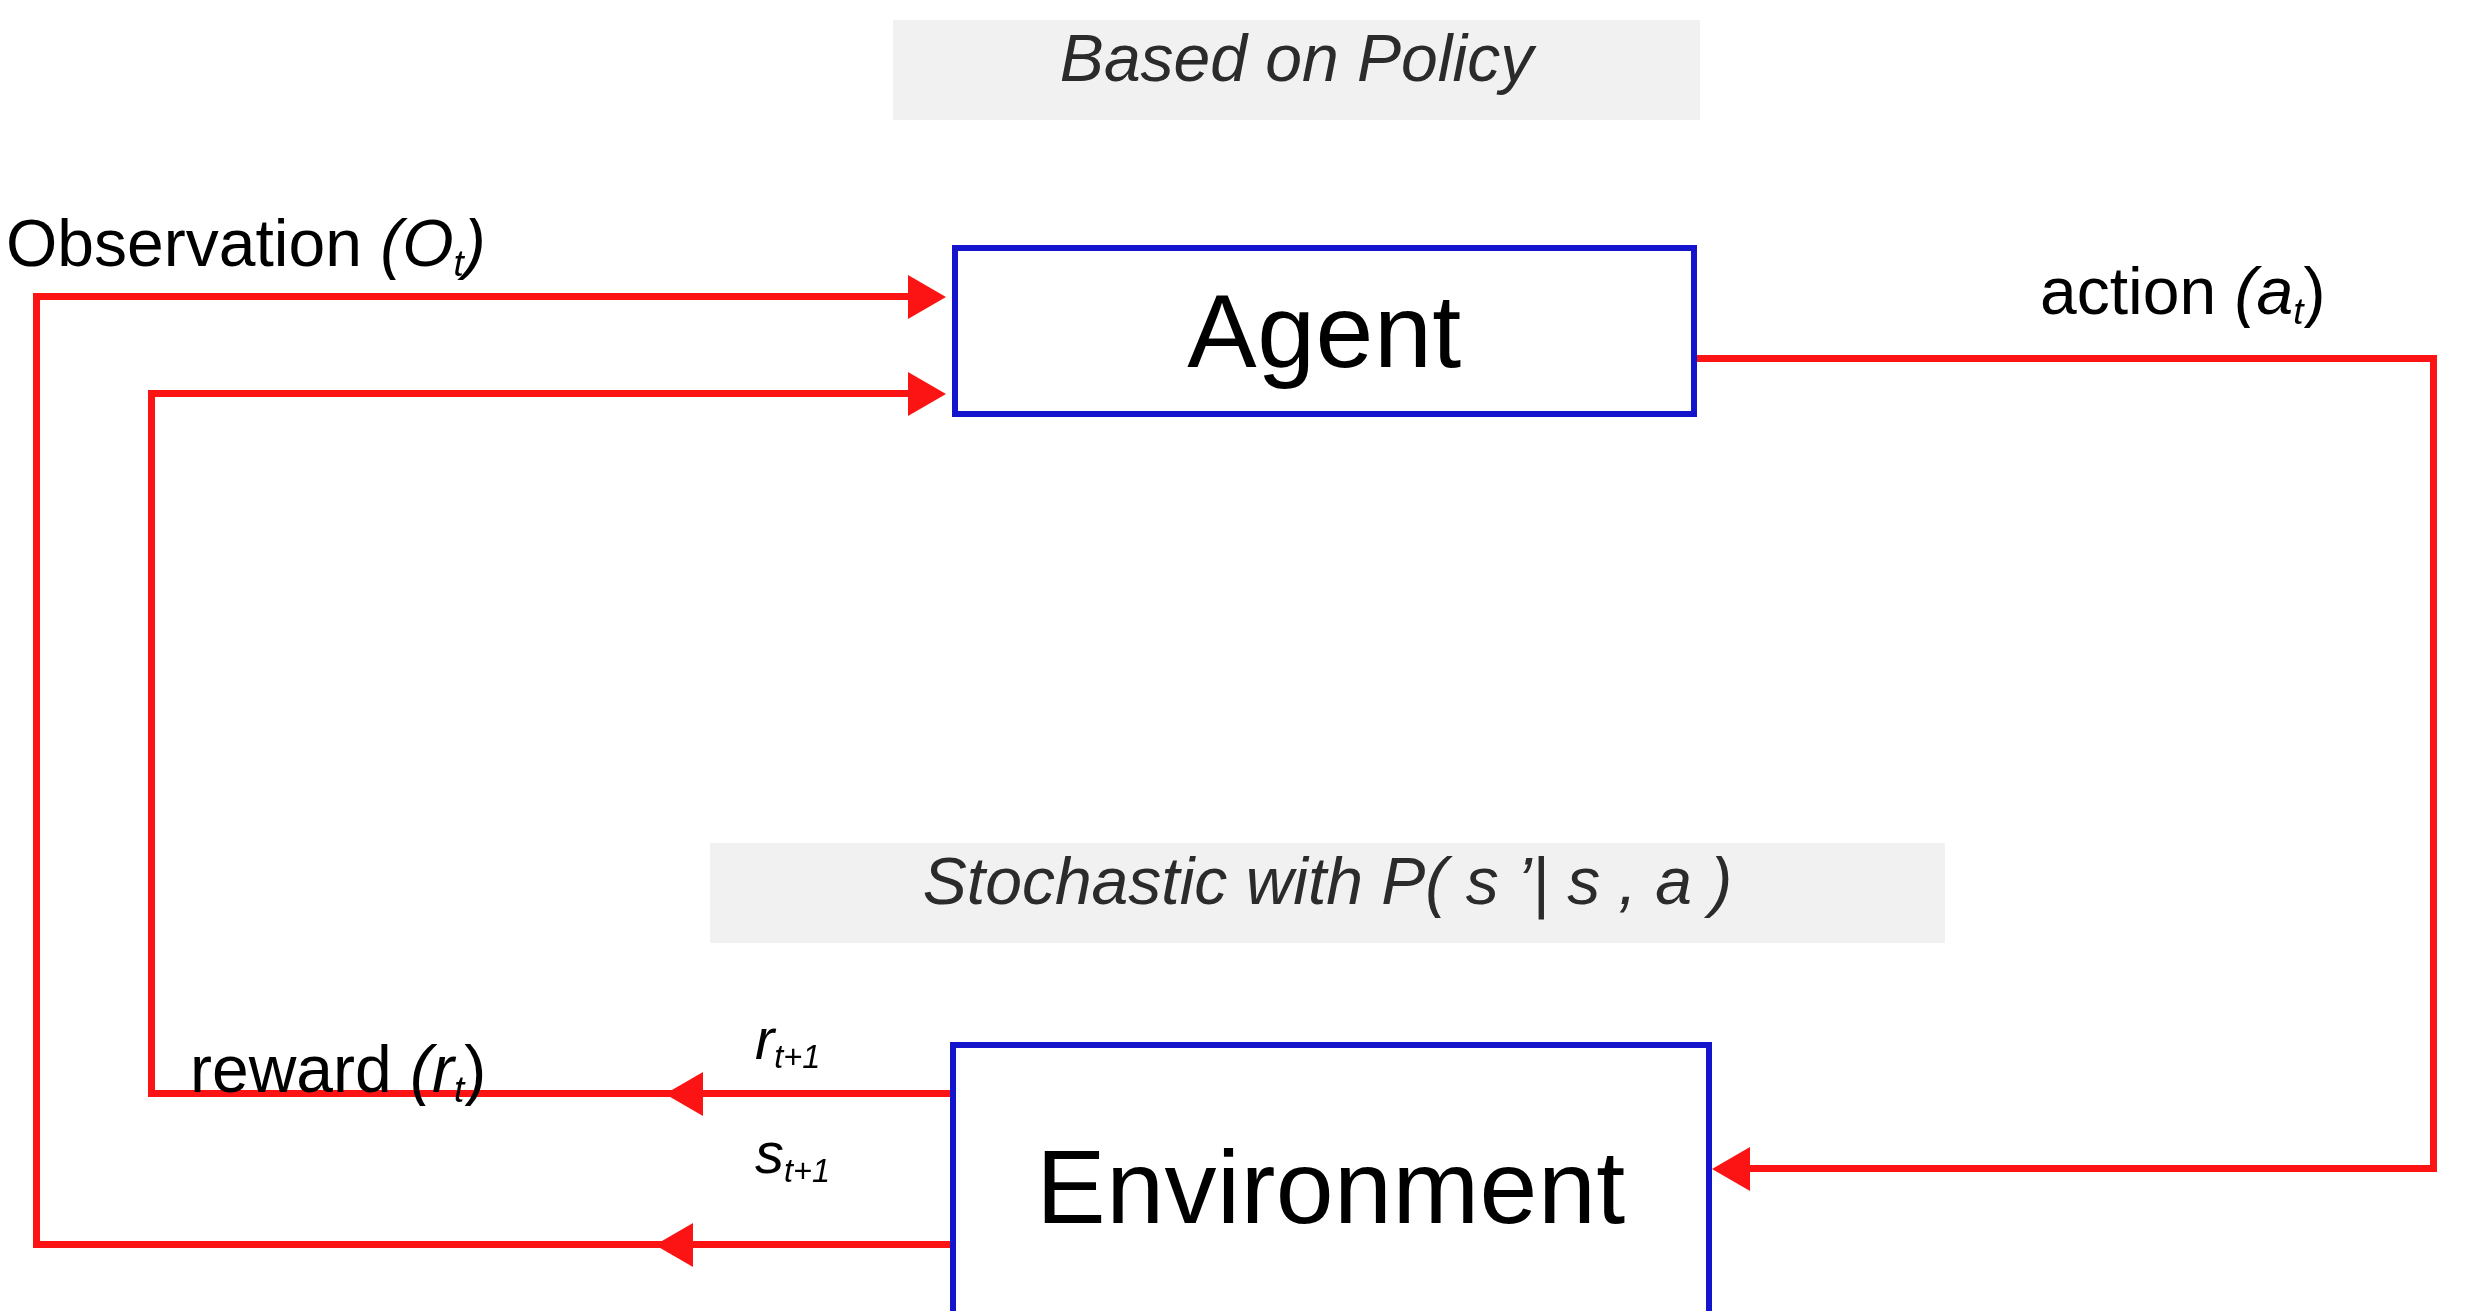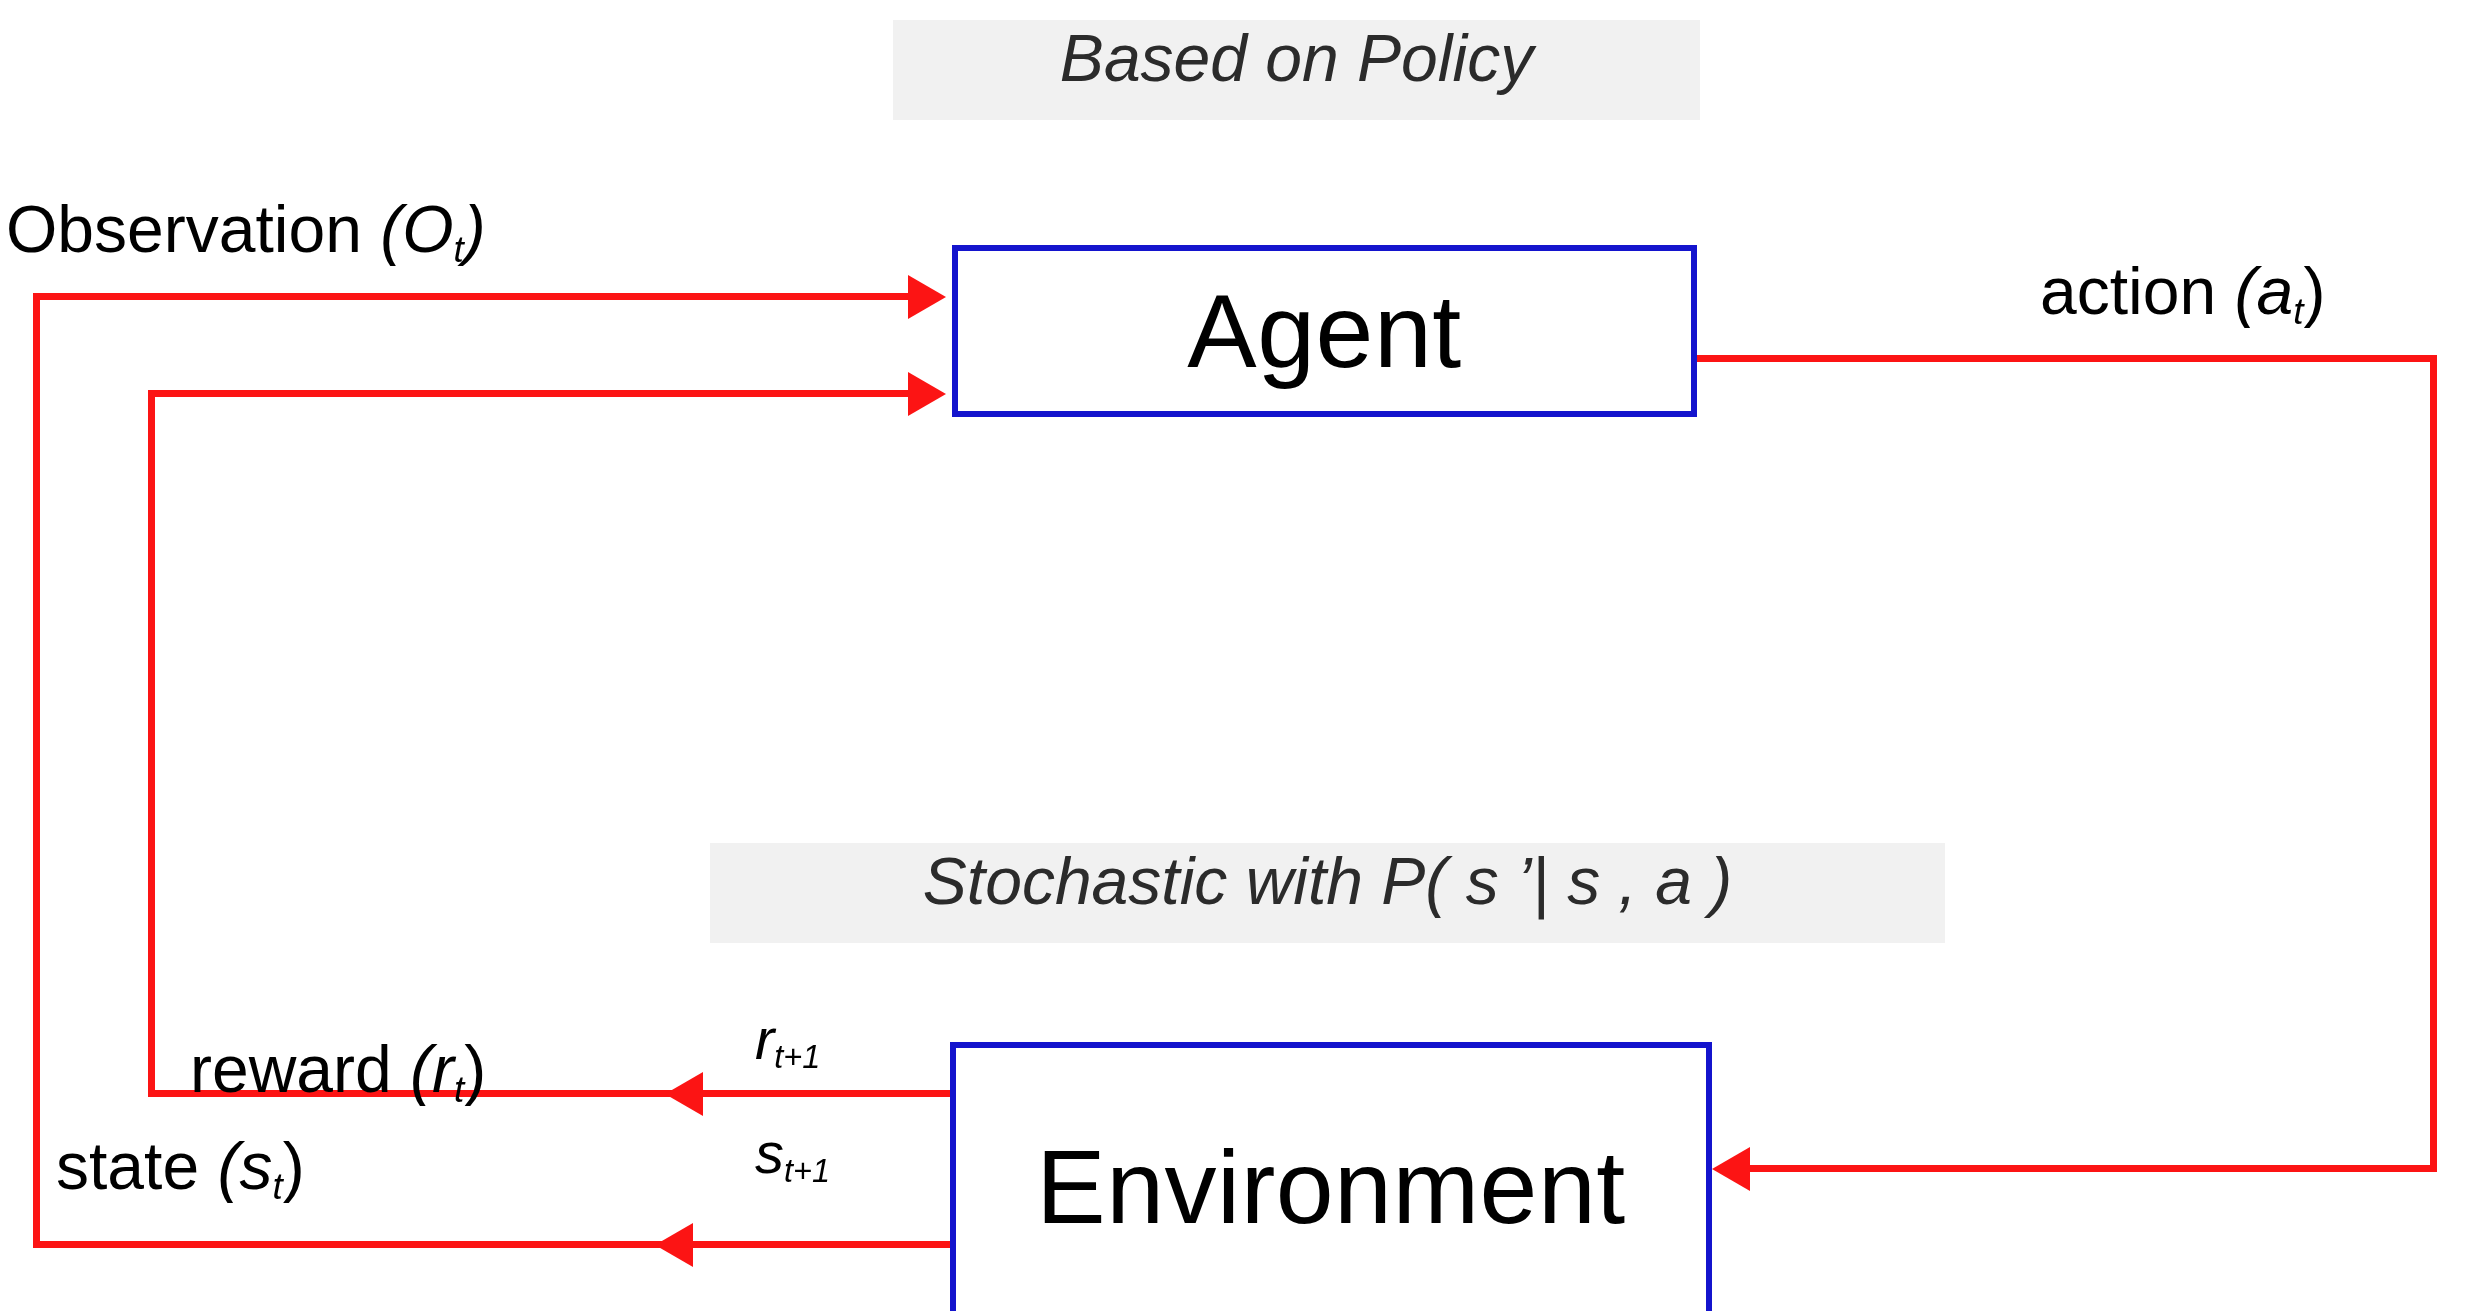--- a/index.html
+++ b/index.html
@@ -72,21 +72,21 @@
   }
   .edge-label.small { font-size: 58px; font-style: italic; }
   .edge-label i { font-style: italic; }
   .edge-label sub {
     font-size: 0.56em;
     vertical-align: baseline;
     position: relative;
     top: 0.28em;
     font-style: italic;
   }
-  #label-observation { left: 6px;    top: 196px;  }
+  #label-observation { left: 6px;    top: 210px;  }
   #label-action      { left: 2040px; top: 258px;  }
   #label-reward      { left: 190px;  top: 1036px; }
   #label-state       { left: 56px;   top: 1133px; }
   #label-rt1         { left: 755px;  top: 1010px; }
   #label-st1         { left: 755px;  top: 1124px; }
 
   
   .wire-h, .wire-v {
     position: absolute;
     background: #fc1414;
@@ -148,23 +148,20 @@
   </div>
 
   <div class="edge-label" id="label-action">
     <span>action </span><span><i>(a</i><sub>t</sub></span><span>)</span>
   </div>
 
   <div class="edge-label" id="label-reward">
     <span>reward </span><span><i>(r</i><sub>t</sub></span><span>)</span>
   </div>
 
-  <div class="edge-label" id="label-state">
-    <span>state </span><span><i>(s</i><sub>t</sub></span><span>)</span>
-  </div>
 
   <div class="edge-label small" id="label-rt1">
     <i>r</i><sub>t+1</sub>
   </div>
 
   <div class="edge-label small" id="label-st1">
     <i>s</i><sub>t+1</sub>
   </div>
 
 </div>

